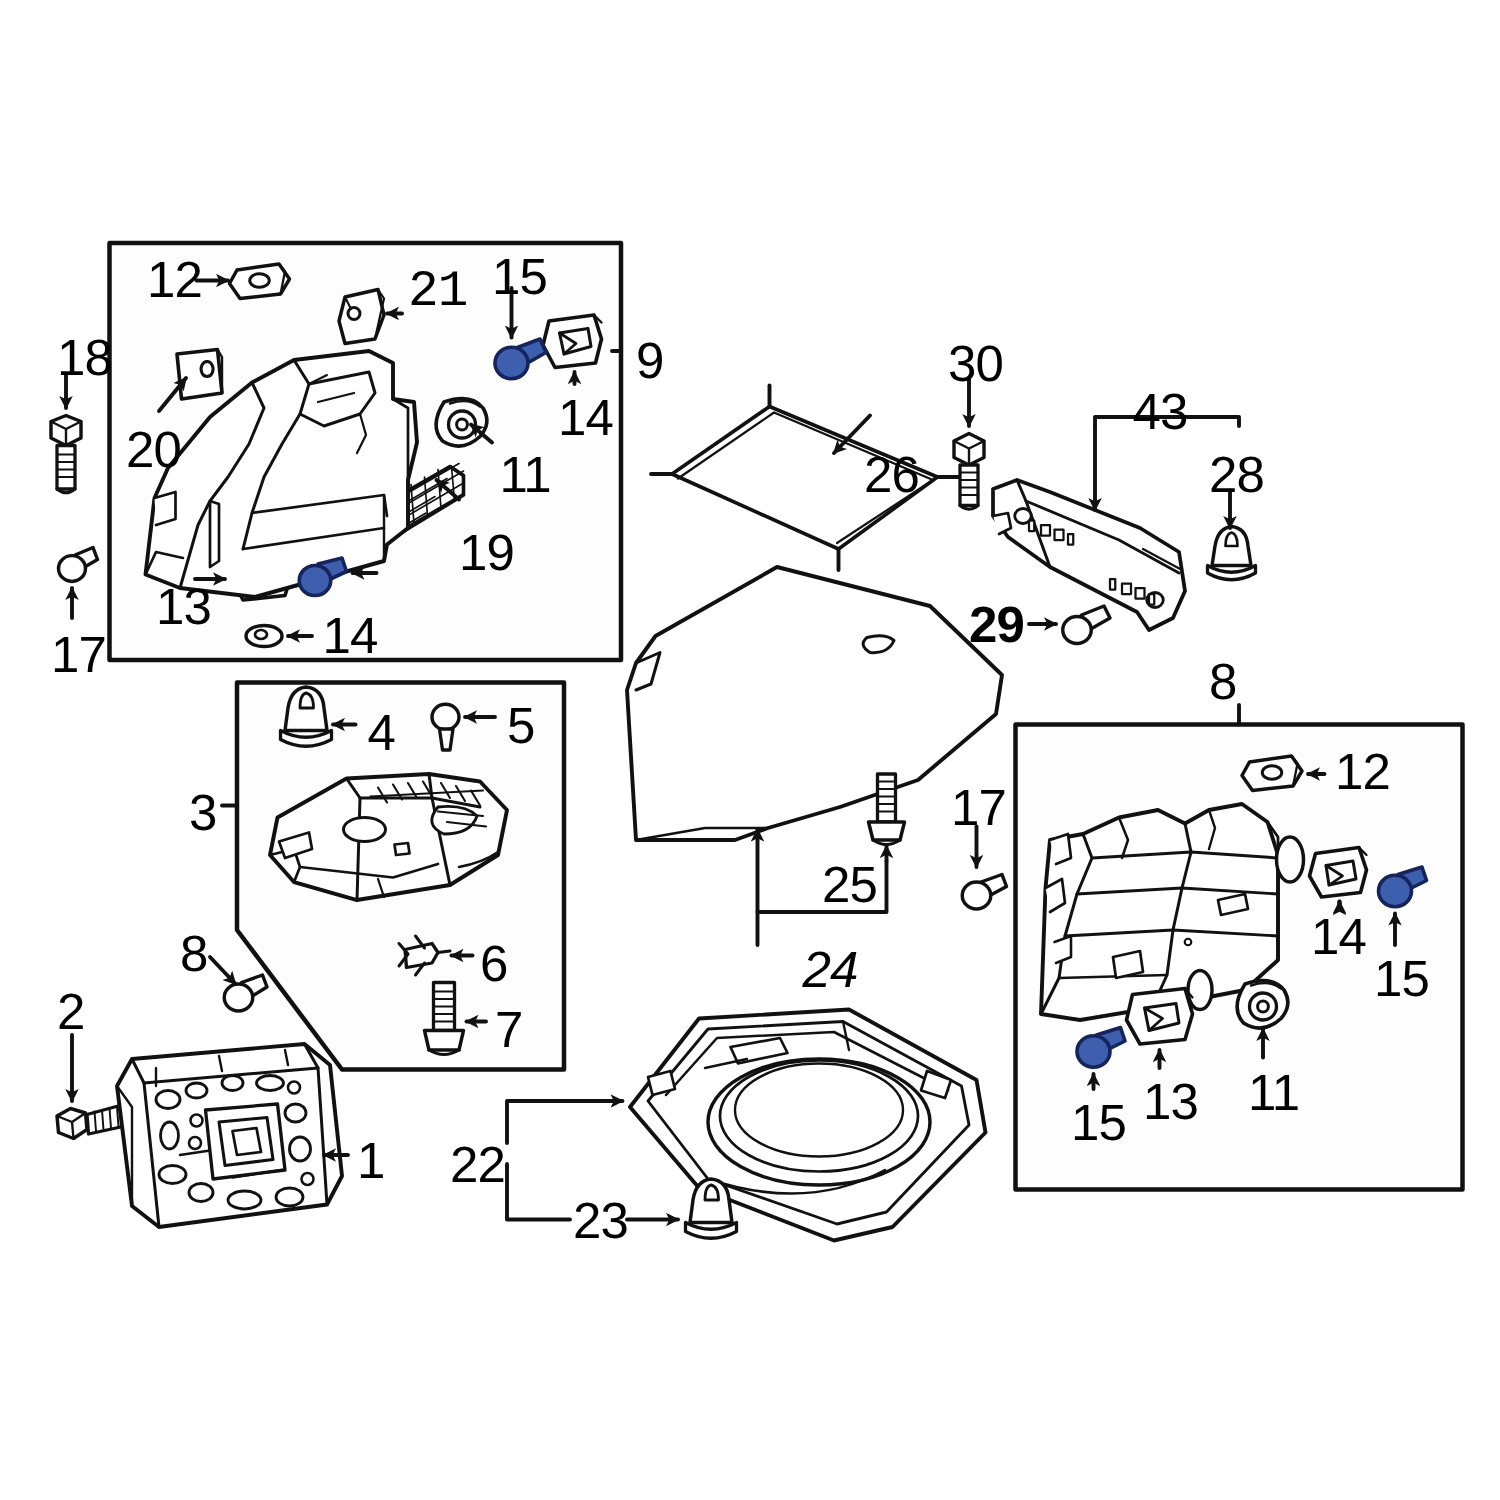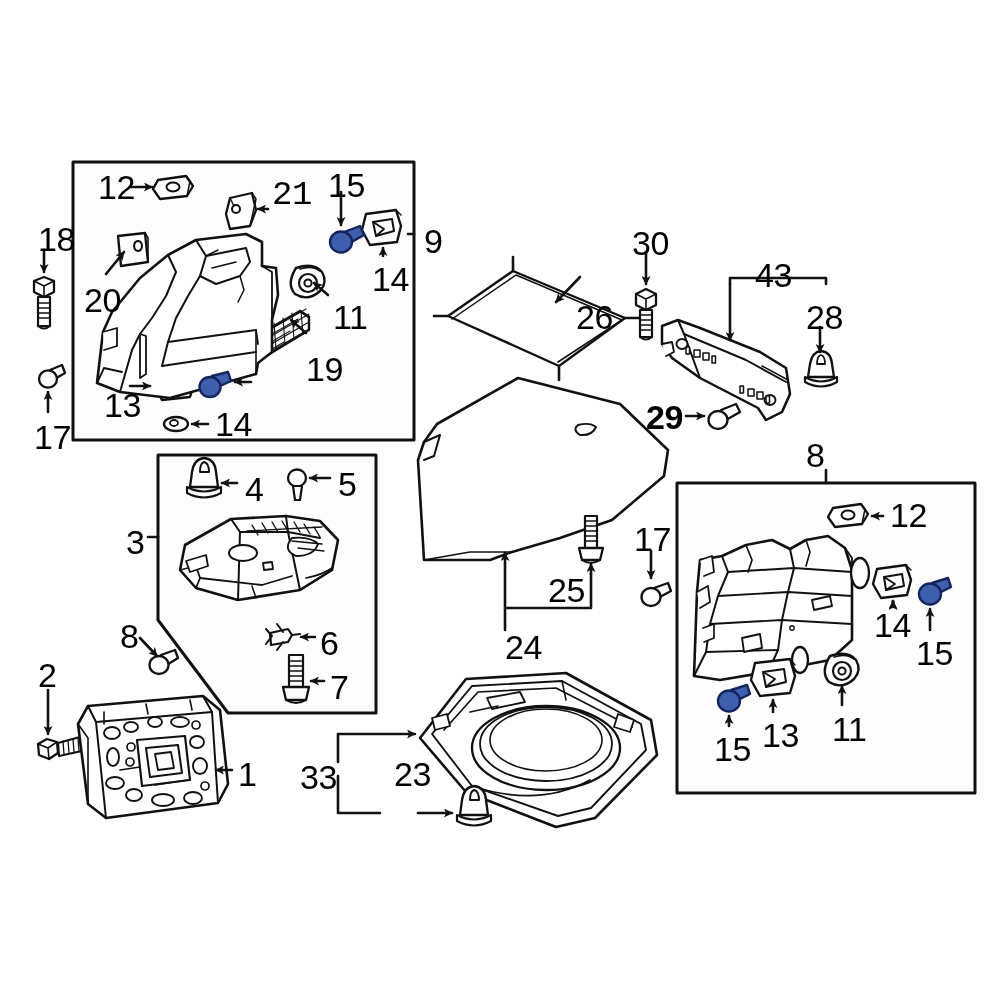--- a/index.html
+++ b/index.html
@@ -513,23 +513,23 @@
   <div class="lbl" style="left:98px;top:170px;">12</div>
   <div class="lbl" style="left:104px;top:388px;">13</div>
   <div class="lbl" style="left:372px;top:262px;">14</div>
   <div class="lbl" style="left:328px;top:168px;">15</div>
   <div class="lbl" style="left:215px;top:407px;">14</div>
   <div class="lbl" style="left:34px;top:420px;">17</div>
   <div class="lbl" style="left:38px;top:222px;">18</div>
   <div class="lbl" style="left:306px;top:340px;margin-top:12px;">19</div>
   <div class="lbl" style="left:84px;top:283px;">20</div>
   <div class="lbl" style="left:272px;top:178px;font-family:Liberation Mono, monospace;">21</div>
-  <div class="lbl" style="left:300px;top:760px;">33</div>
-  <div class="lbl" style="left:382px;top:757px;margin-left:12px;">23</div>
-  <div class="lbl" style="left:505px;top:630px;">24</div>
+  <div class="lbl" style="left:300px;top:760px;">22</div>
+  <div class="lbl" style="left:382px;top:797px;">23</div>
+  <div class="lbl" style="left:535px;top:630px;font-style:italic;">24</div>
   <div class="lbl" style="left:548px;top:573px;">25</div>
   <div class="lbl" style="left:576px;top:256px;margin-top:44px;">26</div>
   <div class="lbl" style="left:755px;top:258px;">43</div>
   <div class="lbl" style="left:806px;top:300px;text-align:center;">28</div>
   <div class="lbl" style="left:646px;top:400px;font-weight:bold;">29</div>
   <div class="lbl" style="left:632px;top:226px;text-align:right;">30</div>
   <div class="lbl" style="left:832px;top:712px;">11</div>
   <div class="lbl" style="left:890px;top:498px;">12</div>
   <div class="lbl" style="left:762px;top:718px;">13</div>
   <div class="lbl" style="left:874px;top:608px;">14</div>

